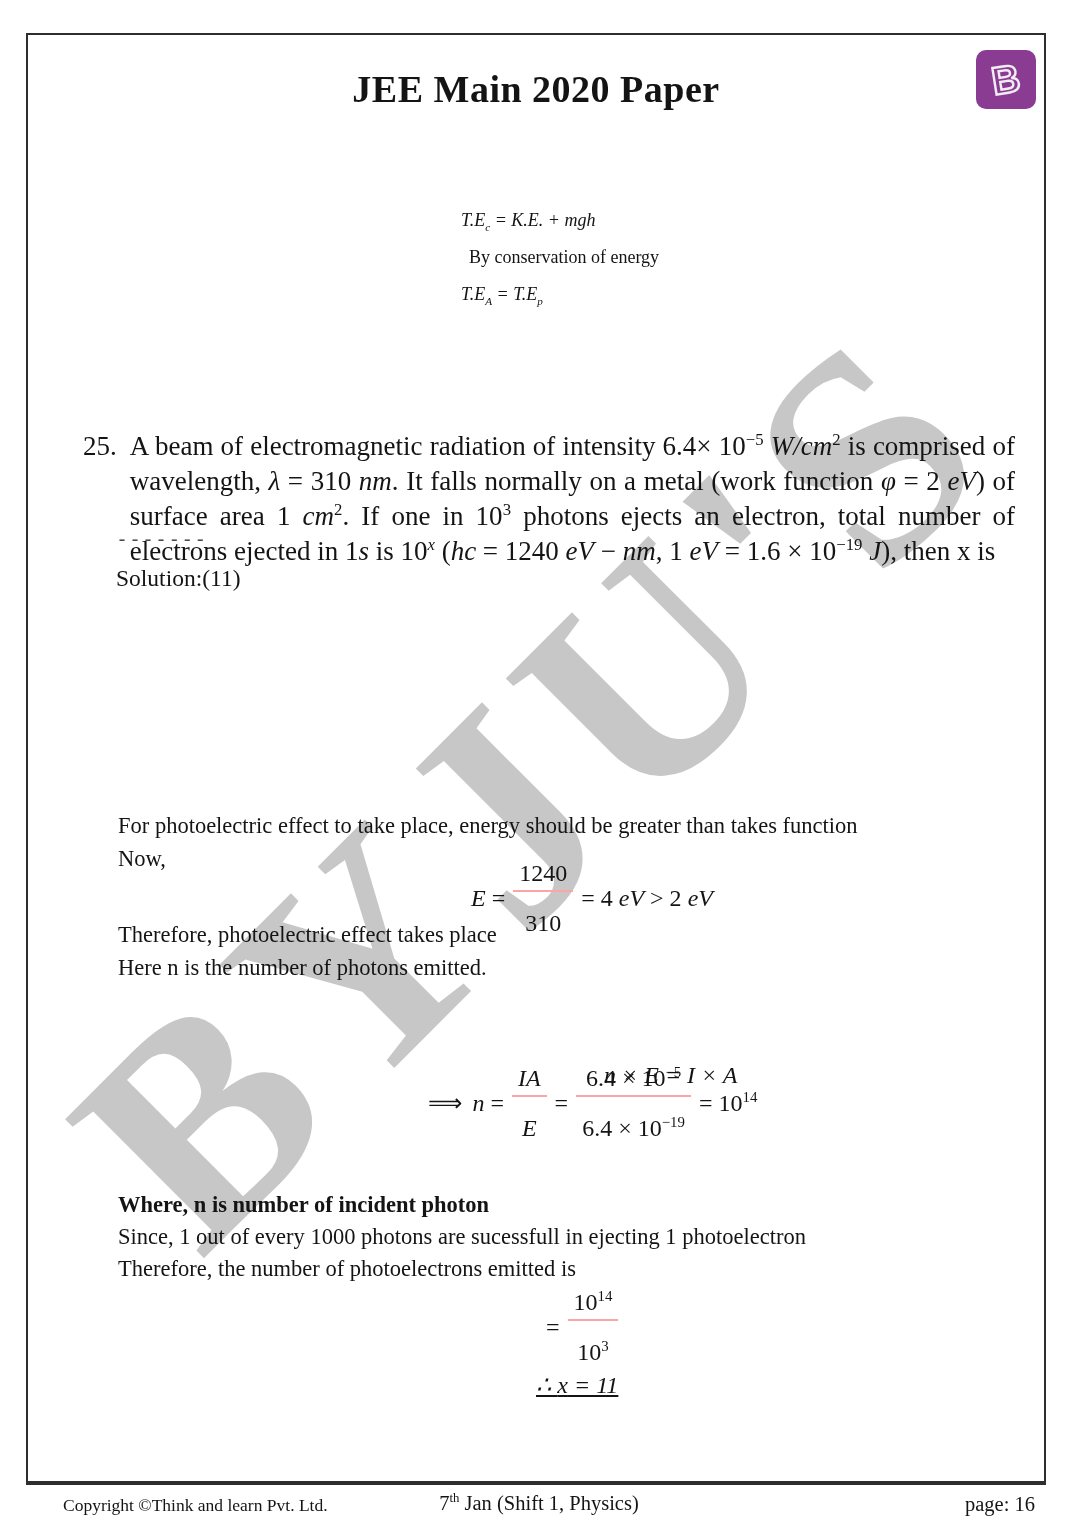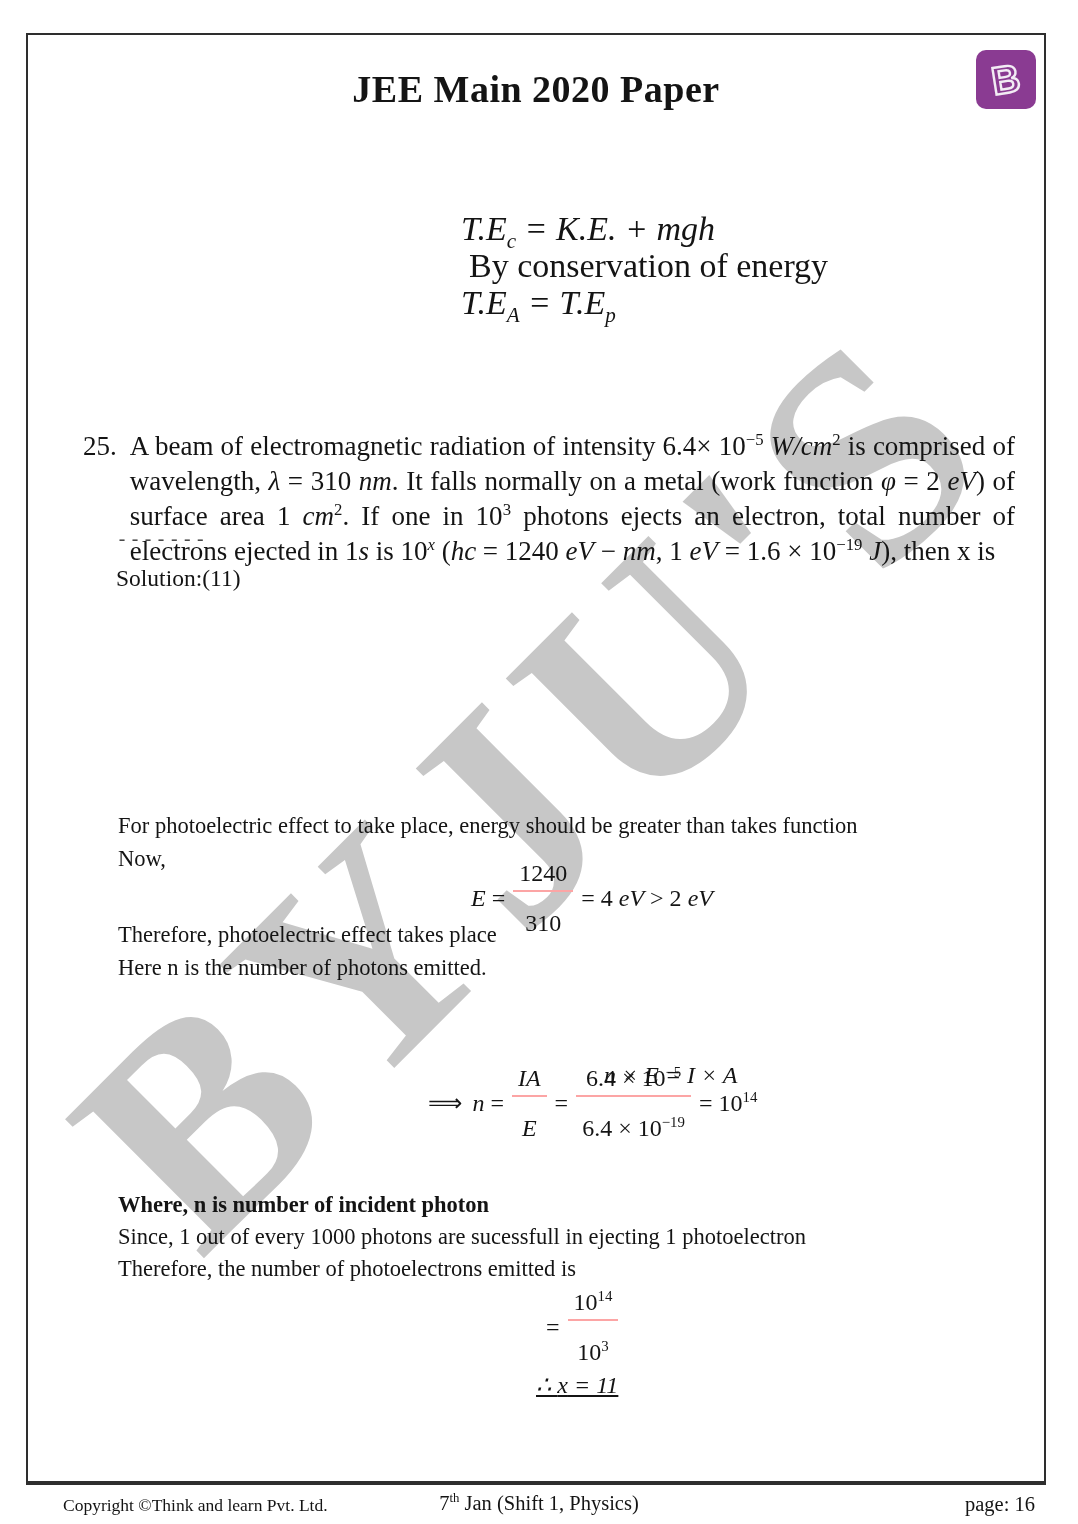--- a/index.html
+++ b/index.html
@@ -19,21 +19,21 @@
     white-space:nowrap; z-index:0; user-select:none;
   }
   .layer { position:absolute; inset:0; z-index:1; }
 
   .page-title {
     position:absolute; left:0; top:32px; width:100%;
     text-align:center; font-size:38px; font-weight:bold; letter-spacing:0.5px;
   }
   .logo { position:absolute; left:948px; top:15px; width:60px; height:59px; }
 
-  .eq-block-top { position:absolute; left:433px; top:175px; font-size:34px; line-height:37px; }
+  .eq-block-top { position:absolute; left:433px; top:167px; font-size:18px; line-height:37px; }
   .math { font-style:italic; }
   .roman { font-style:normal; }
   .ind1 { padding-left:8px; }
   .ind2 { padding-left:14px; }
 
   .question { position:absolute; left:55px; top:394px; width:932px; display:flex; gap:13px;
               font-size:27px; line-height:35px; }
   .qnum { flex:0 0 auto; }
   .qtext { text-align:justify; }
   .blank-dashes { position:absolute; left:88px; top:492px; font-size:20px; color:#4a4a4a;

